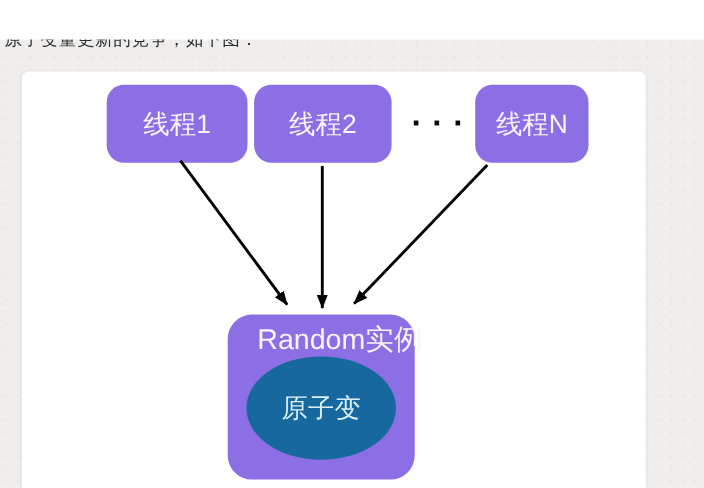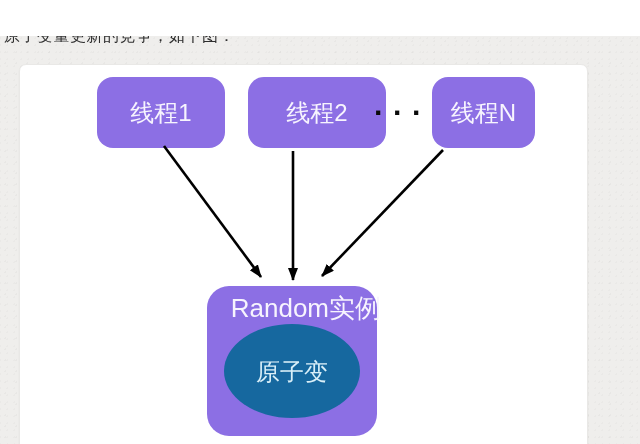--- a/index.html
+++ b/index.html
@@ -56,21 +56,21 @@
     position: absolute;
     background: var(--box-fill, #8c6fe4);
     border-radius: 16px;
     display: flex;
     align-items: center;
     justify-content: center;
     color: var(--box-text, #f7f4fe);
     font-size: 24px;
   }
   .thread-1 { left: 97px;  top: 41px; width: 128px; height: 71px; }
-  .thread-2 { left: 248px; top: 41px; width: 138px; height: 71px; }
+  .thread-2 { left: 231px; top: 41px; width: 125px; height: 71px; }
   .thread-n { left: 432px; top: 41px; width: 103px; height: 71px; }
   
   .dots {
     position: absolute;
     left: 366px;
     top: 41px;
     width: 64px;
     height: 71px;
     display: flex;
     align-items: center;
@@ -99,23 +99,23 @@
     position: absolute;
     left: 207px;
     top: 250px;
     width: 170px;
     height: 150px;
     background: var(--box-fill, #8c6fe4);
     border-radius: 22px;
   }
   .random-title {
     position: absolute;
-    left: 4px; top: 5px;
+    left: 17px; top: 5px;
     width: 100%;
-    text-align: right;
+    text-align: center;
     color: var(--box-text, #f7f4fe);
     font-size: 26px;
   }
   .seed-ellipse {
     position: absolute;
     left: 224px;
     top: 288px;
     width: 136px;
     height: 94px;
     background: var(--ellipse-fill, #16689f);

